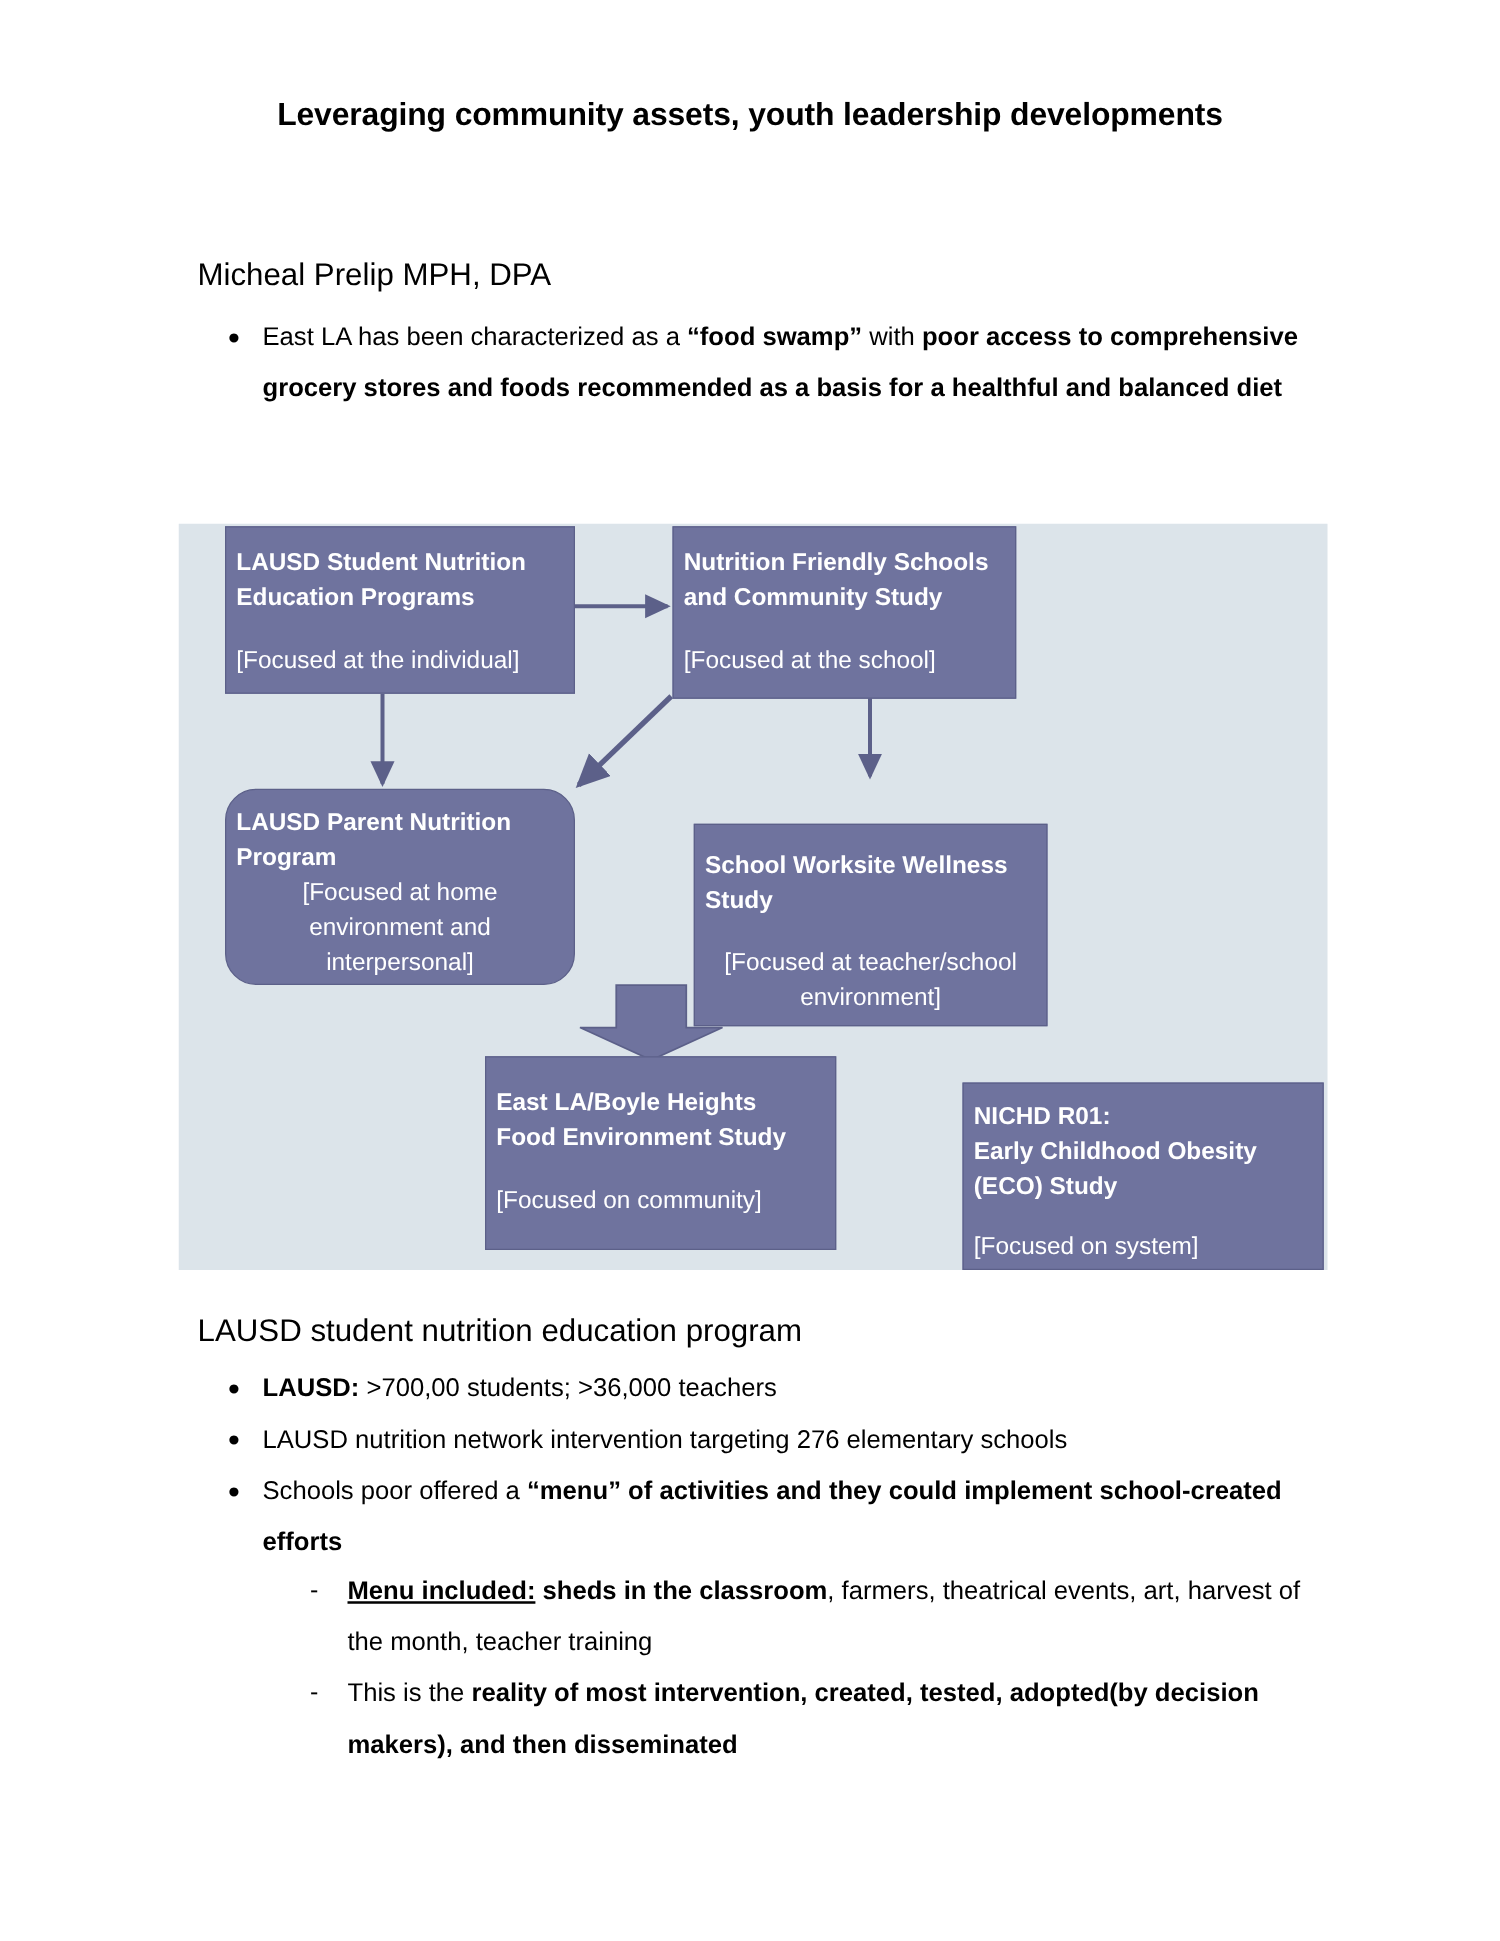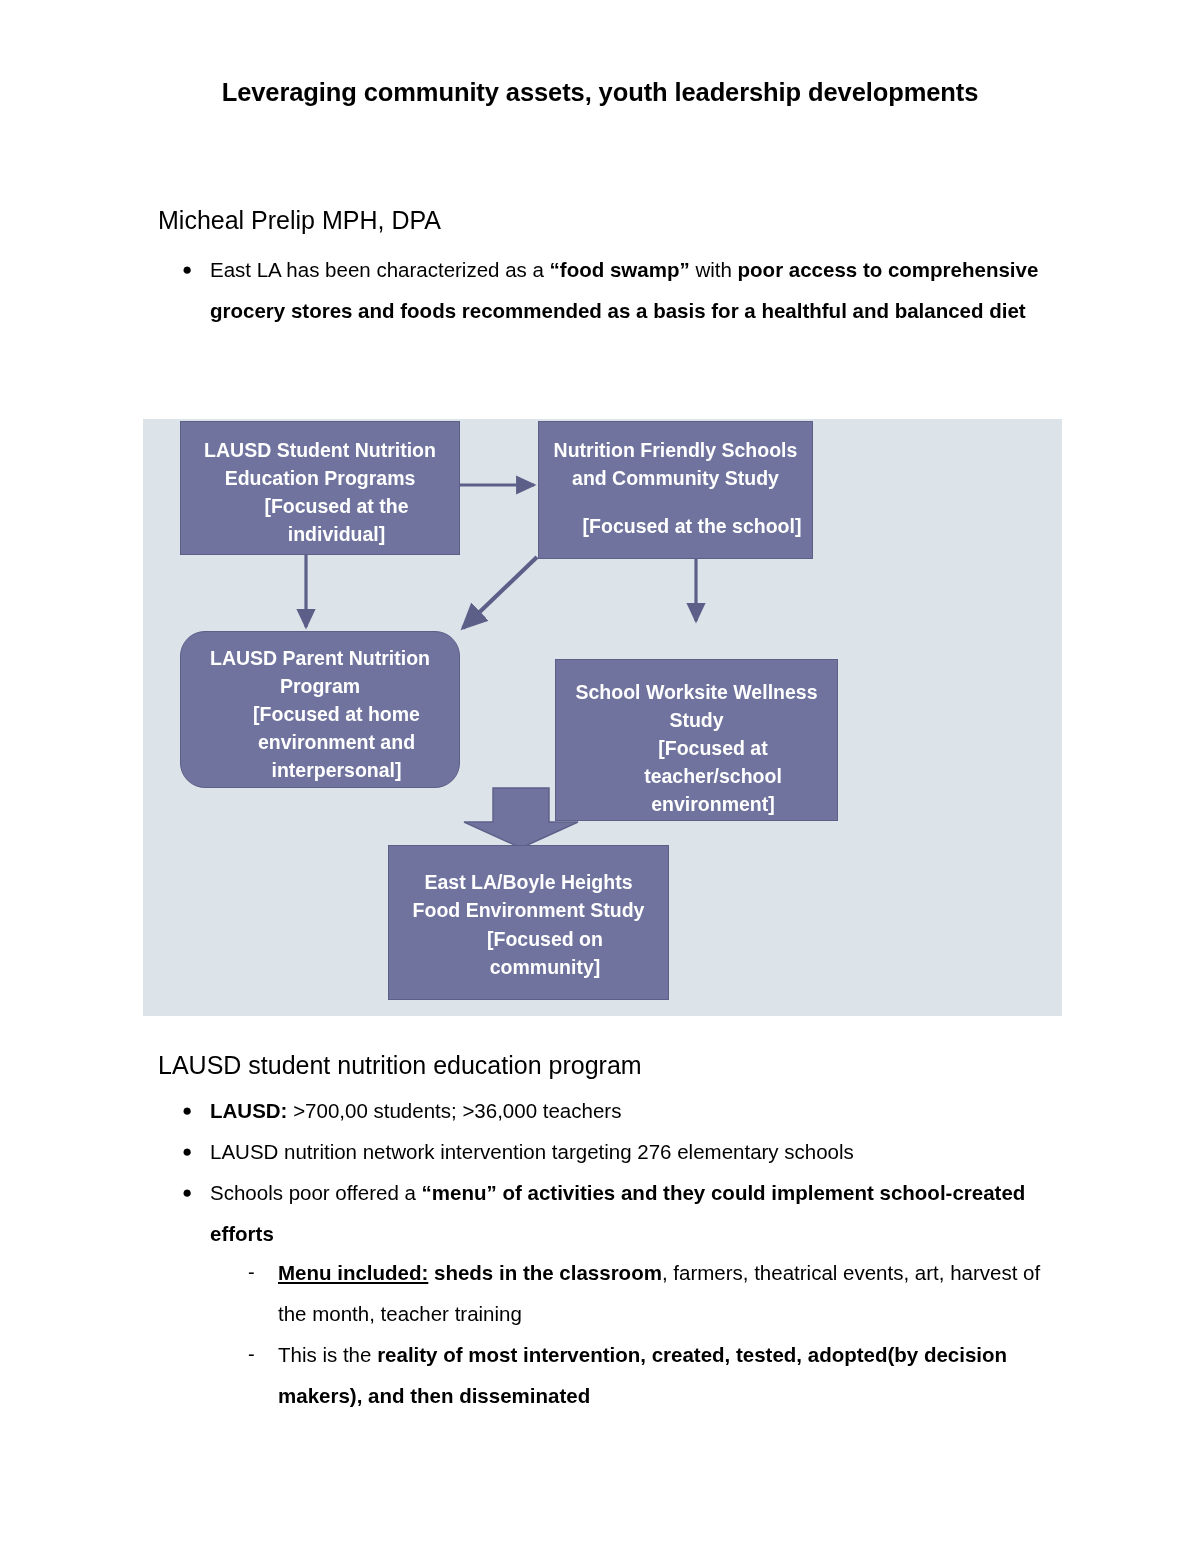--- a/index.html
+++ b/index.html
@@ -112,26 +112,25 @@
     border: 1.6px solid #5c6089;
     box-sizing: border-box;
     color: #ffffff;
     font-size: 19.5px;
     font-weight: bold;
     line-height: 28px;
     text-align: center;
     display: flex;
     flex-direction: column;
     justify-content: center;
-    align-items: center;
-    padding: 18px 8px;
+    align-items: flex-start;
+    padding: 4px 8px;
   }
   .dbox .focus {
-    font-weight: bold;
-    margin-left: 33px;
+    font-weight: normal;
   }
   .dbox .gap { height: 22px; }
 
   
   #box-student   { left: 180px; top: 421px; width: 280px;  height: 134px; }
   #box-nfs       { left: 538px; top: 421px; width: 275px;  height: 138px; }
   #box-parent    { left: 180px; top: 631px; width: 280px;  height: 157px; }
   #box-worksite  { left: 555px; top: 659px; width: 283px;  height: 162px; }
   #box-eastla    { left: 388px; top: 845px; width: 281px;  height: 155px; }
   #box-nichd     { left: 770px; top: 866px; width: 289px;  height: 150px; }
@@ -214,20 +213,27 @@
     <div class="focus">[Focused at teacher/school environment]</div>
   </div>
 
   <div class="dbox" id="box-eastla">
     <div>East LA/Boyle Heights</div>
     <div>Food Environment Study</div>
     <div class="gap"></div>
     <div class="focus">[Focused on community]</div>
   </div>
 
+  <div class="dbox" id="box-nichd">
+    <div>NICHD R01:</div>
+    <div>Early Childhood Obesity</div>
+    <div>(ECO) Study</div>
+    <div class="gap"></div>
+    <div class="focus">[Focused on system]</div>
+  </div>
 
   <div class="section-head" id="lausd-head">LAUSD student nutrition education program</div>
 
   <div class="bullet-block" id="bullets-lausd">
       <div class="bullet-row"><span class="marker">●</span><span class="btext"><span class="b">LAUSD:</span><span> &gt;700,00 students; &gt;36,000 teachers</span></span></div>
       <div class="bullet-row"><span class="marker">●</span><span class="btext"><span>LAUSD nutrition network intervention targeting 276 elementary schools</span></span></div>
       <div class="bullet-row"><span class="marker">●</span><span class="btext"><span>Schools poor offered a </span><span class="b">“menu” of activities and they could implement school-created efforts</span></span></div>
     </div>
 
   <div class="bullet-block" id="sub-bullets">

